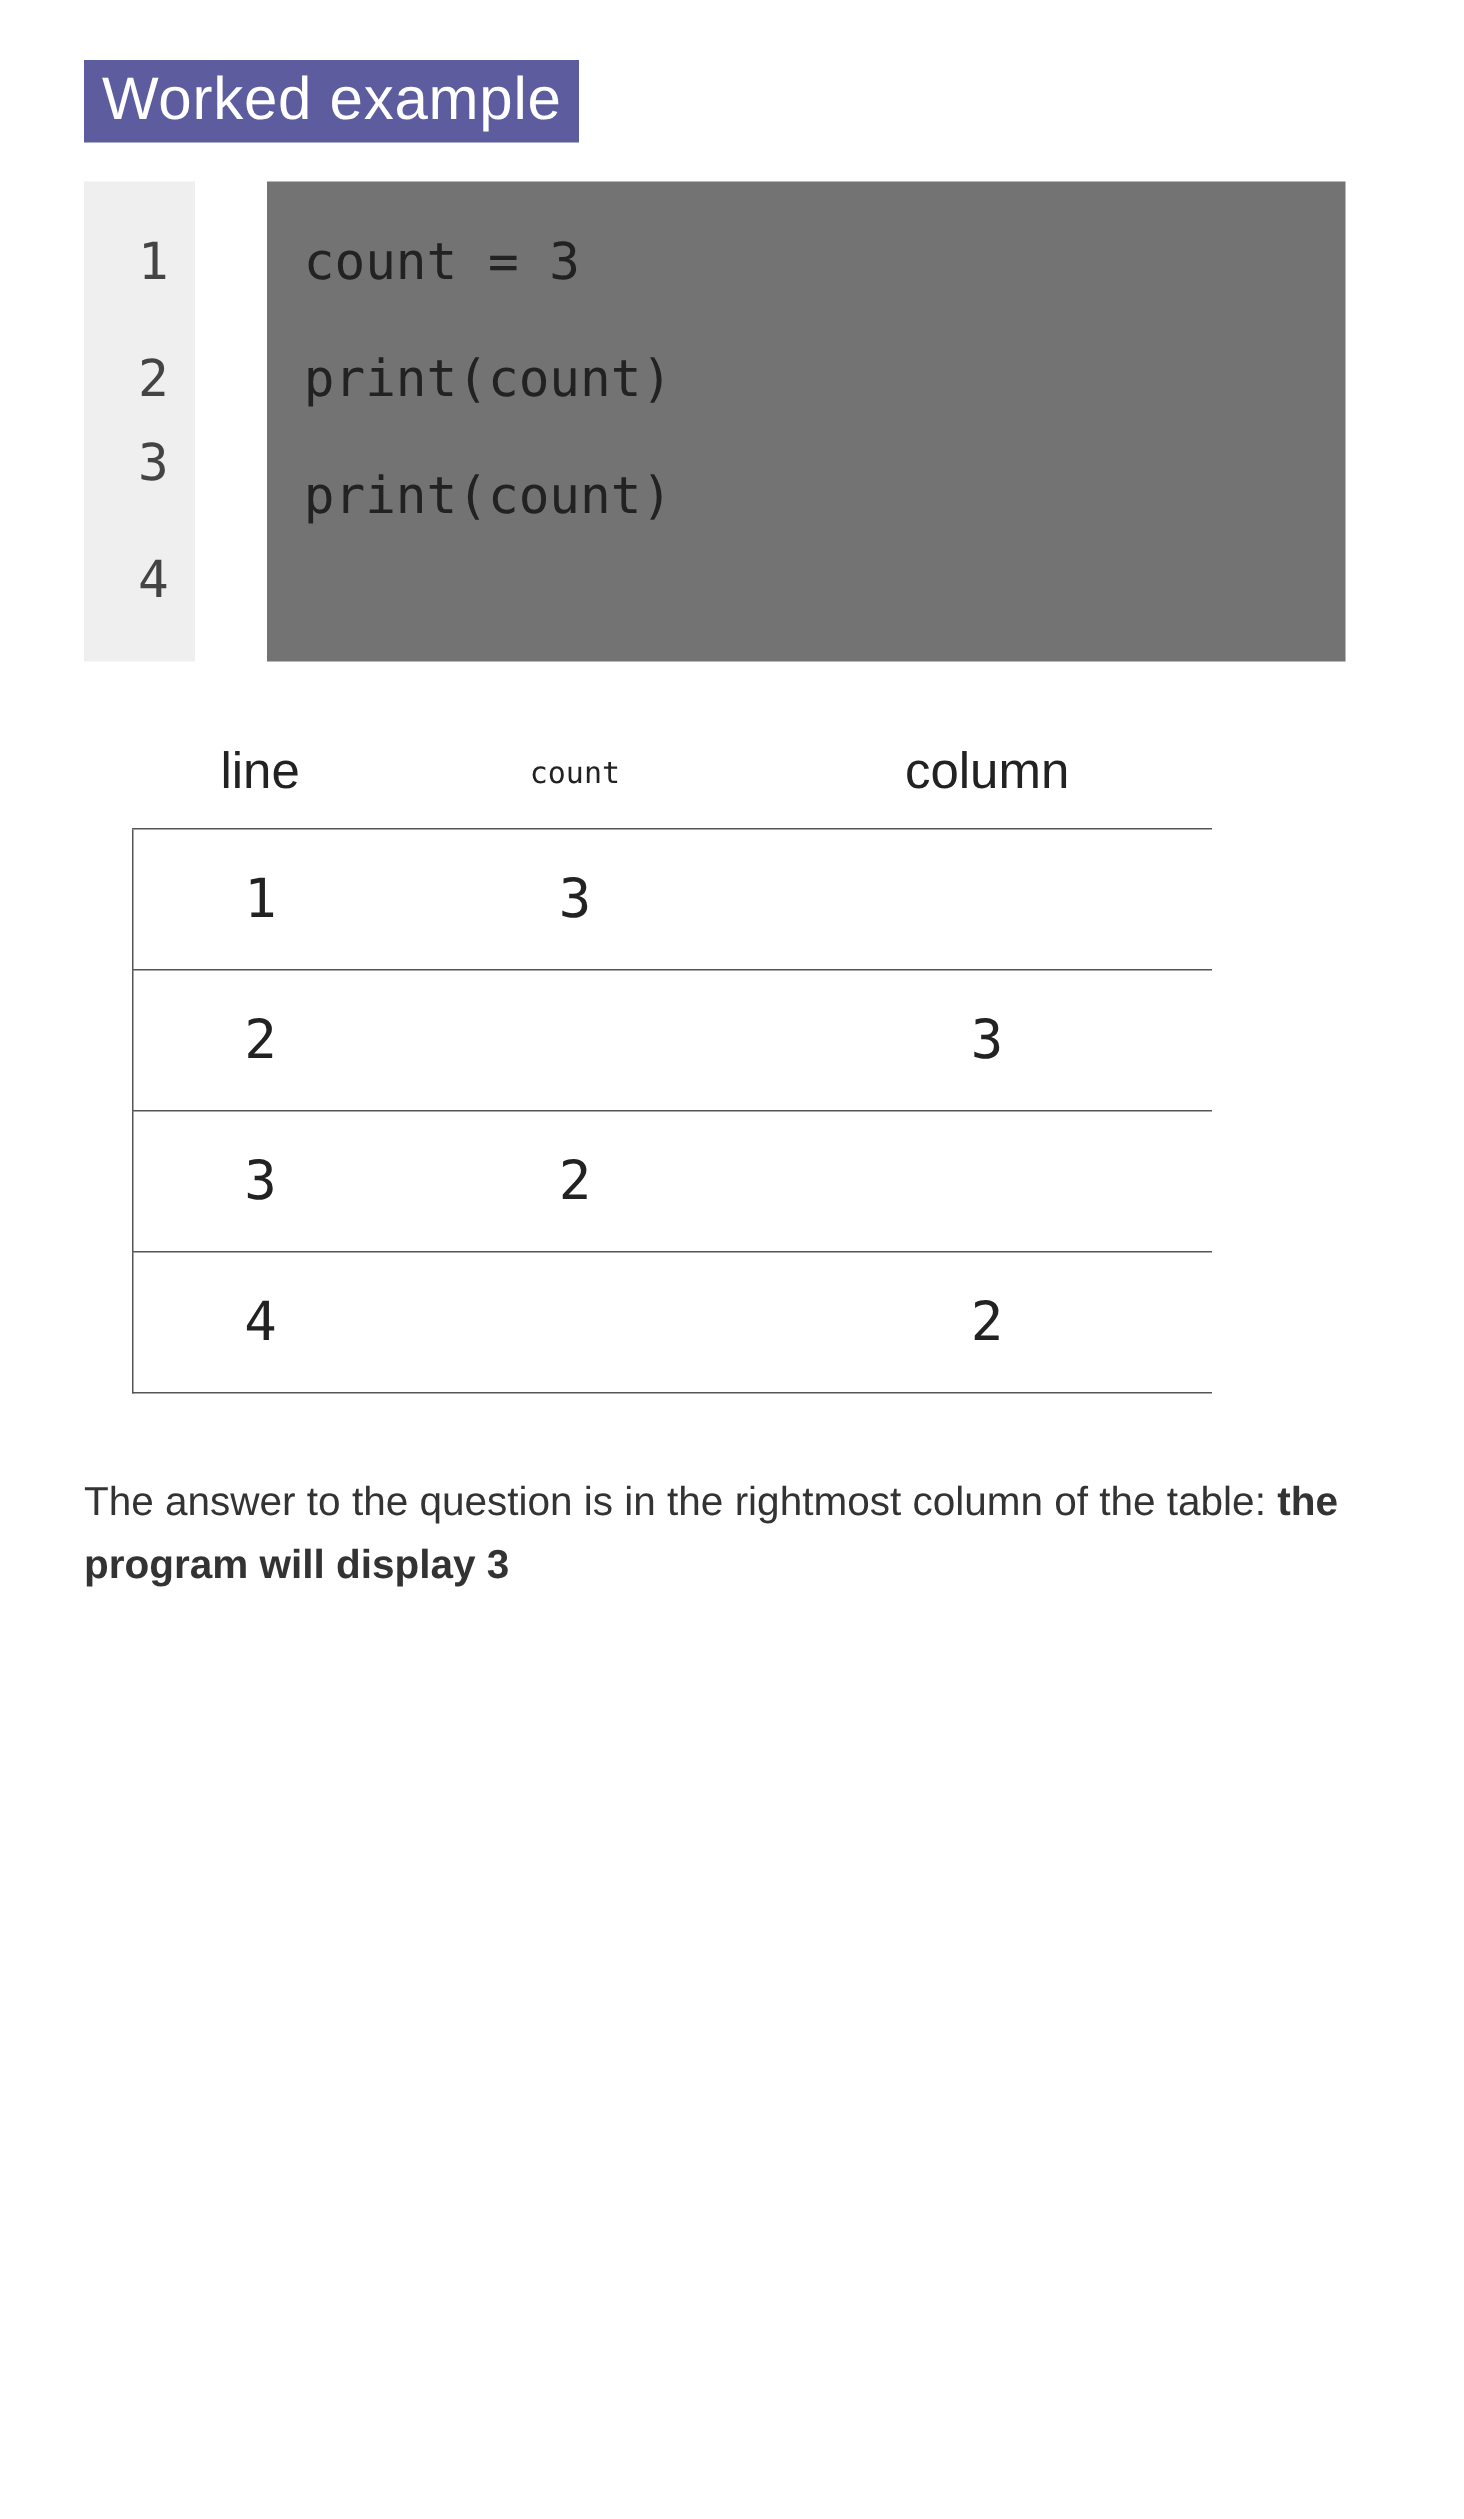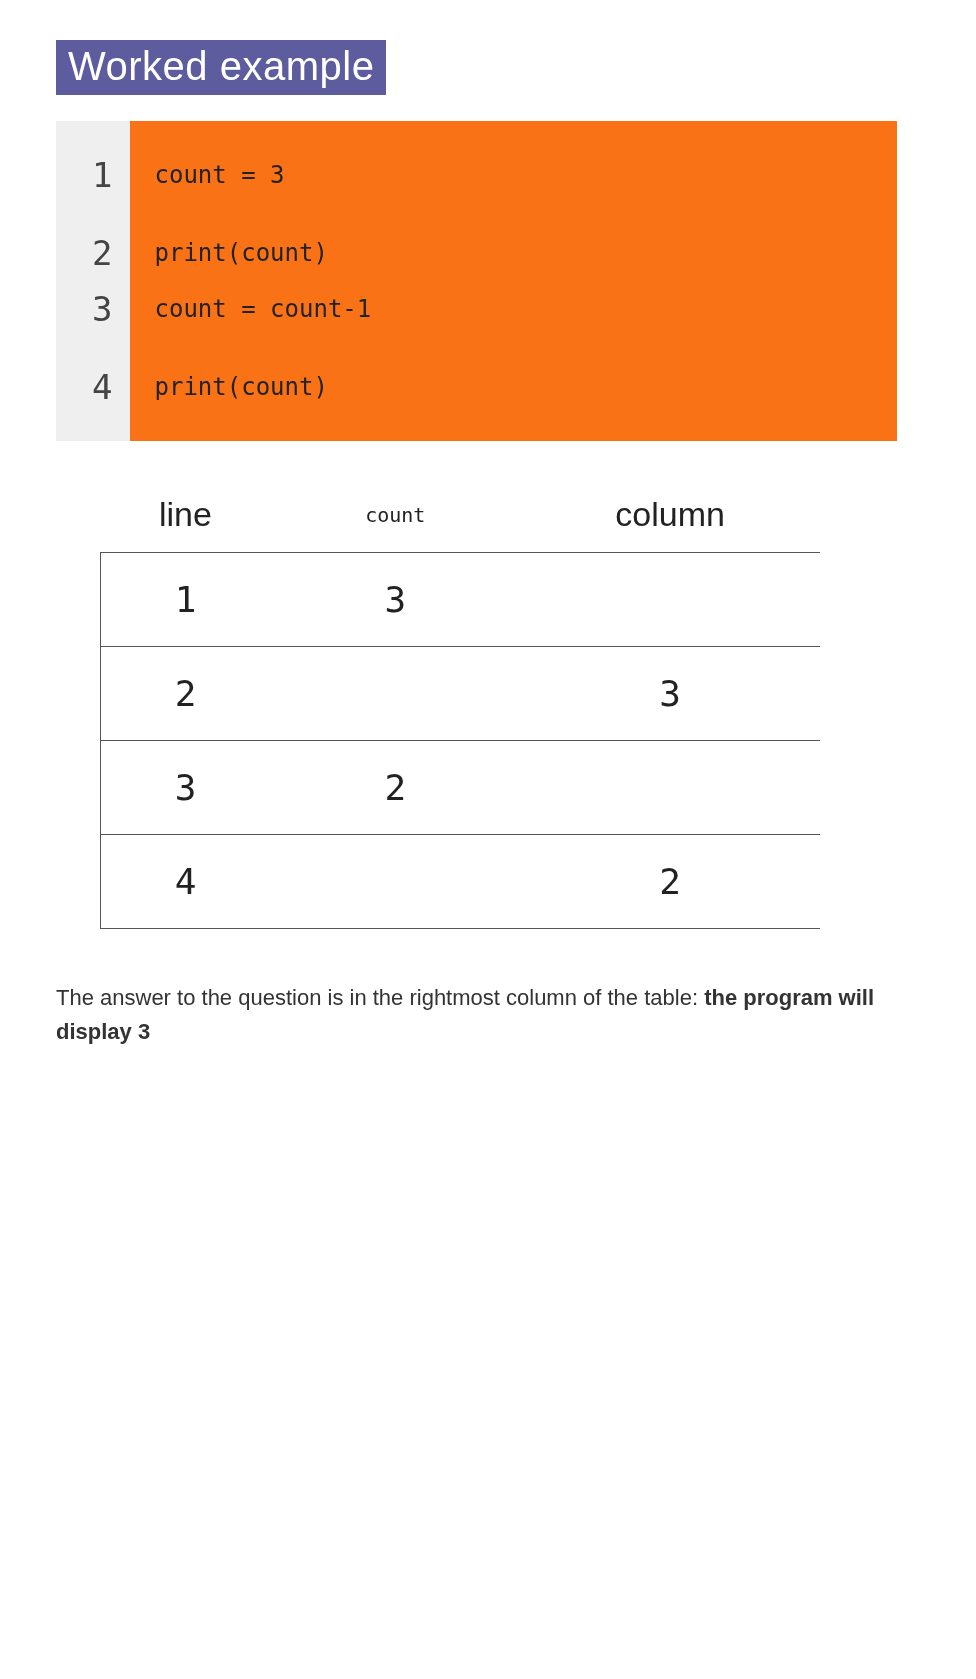--- a/index.html
+++ b/index.html
@@ -41,41 +41,42 @@
     background: #efefef;
     padding: 26px 18px 26px 36px;
     text-align: right;
     font-family: "Menlo", "Consolas", monospace;
     font-size: 34px;
     color: #444;
     line-height: 1.0;
   }
   .code {
     flex: 1;
-    background: #f97316;
+    background: #737373;
     padding: 26px 24px 26px 24px;
     font-family: "Menlo", "Consolas", monospace;
-    font-size: 24px;
+    font-size: 34px;
     color: #222;
     line-height: 1.0;
+    margin-left: 48px;
   }
   .gutter .ln, .code .cl { height: 56px; display: flex; align-items: center; }
   .gap { height: 22px; }
   .explain {
     font-size: 34px;
     font-weight: 300;
     line-height: 1.55;
     color: #333;
     margin-bottom: 44px;
     max-width: 880px;
   }
   .explain b { font-weight: 700; }
   .trace {
     width: 720px;
-    margin-left: 44px;
+    margin-left: 32px;
     margin-bottom: 52px;
     border-collapse: collapse;
     font-size: 34px;
   }
   .trace th {
     font-weight: 400;
     text-align: center;
     padding: 8px 0 18px 0;
     font-family: -apple-system, BlinkMacSystemFont, "Segoe UI", Helvetica, Arial, sans-serif;
   }
@@ -88,21 +89,21 @@
     color: #222;
   }
   .trace .hdr-row th { border-bottom: 1.5px solid #555; }
   .trace tbody tr td { border-bottom: 1.5px solid #555; }
   .trace tbody tr td:first-child { border-left: 1.5px solid #555; }
   .trace tbody tr:last-child td { border-bottom: 1.5px solid #555; }
   .trace th:first-child, .trace td:first-child { width: 170px; }
   .trace th:nth-child(2), .trace td:nth-child(2) { width: 250px; }
   .trace th:nth-child(3), .trace td:nth-child(3) { width: 300px; }
   .answer {
-    font-size: 22px;
+    font-size: 27px;
     font-weight: 300;
     line-height: 1.55;
     color: #333;
     max-width: 880px;
   }
   .answer b { font-weight: 700; }
 </style>
 </head>
 <body>
 
@@ -117,21 +118,20 @@
       <div class="gap"></div>
       <div class="ln">2</div>
       <div class="ln">3</div>
       <div class="gap"></div>
       <div class="ln">4</div>
     </div>
     <div class="code">
       <div class="cl">count = 3</div>
       <div class="gap"></div>
       <div class="cl">print(count)</div>
-      <div class="cl">count = count-1</div>
       <div class="gap"></div>
       <div class="cl">print(count)</div>
     </div>
   </div>
 
 
   <table class="trace">
     <thead>
       <tr class="hdr-row">
         <th>line</th>

